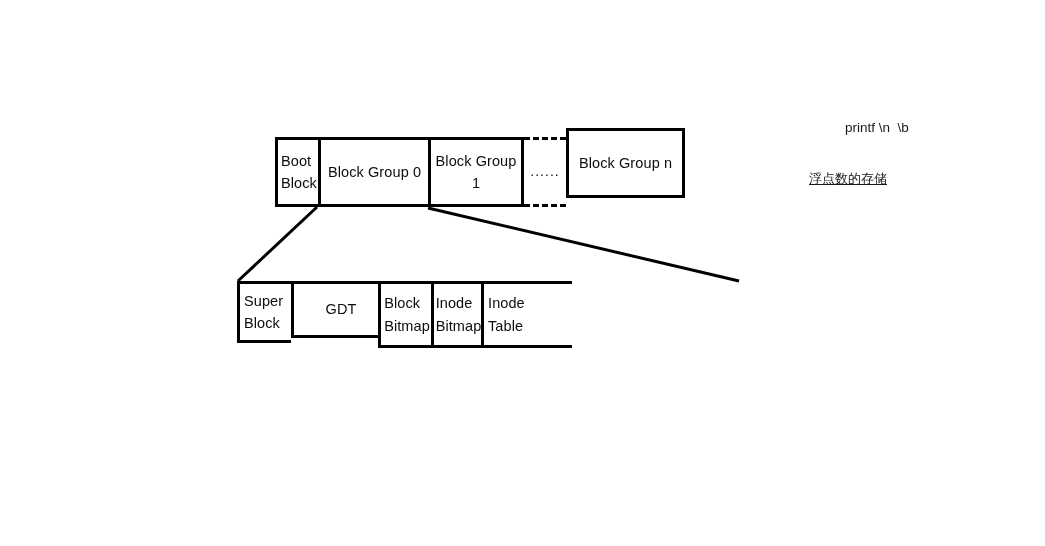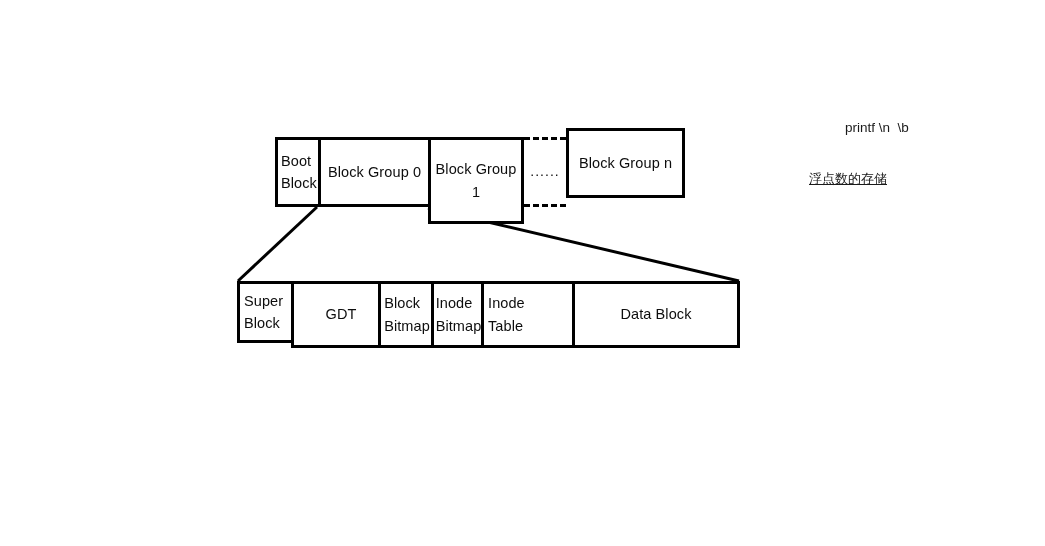--- a/index.html
+++ b/index.html
@@ -94,57 +94,54 @@
 
   <div class="box solid-border no-right" style="left:275px; top:137px; width:43px; height:70px;">
     <span class="cell-label left-label">Boot
 Block</span>
   </div>
 
   <div class="box solid-border no-right" style="left:318px; top:137px; width:110px; height:70px;">
     <span class="cell-label">Block Group 0</span>
   </div>
 
-  <div class="box solid-border" style="left:428px; top:137px; width:96px; height:87px;">
+  <div class="box solid-border" style="left:428px; top:137px; width:96px; height:70px;">
     <span class="cell-label">Block Group 1</span>
   </div>
 
   <div class="box dashed-cell" style="left:524px; top:137px; width:42px; height:70px;">
     <span class="cell-label dots">......</span>
   </div>
 
   <div class="box solid-border" style="left:566px; top:128px; width:119px; height:70px;">
     <span class="cell-label">Block Group n</span>
   </div>
 
   <div class="box solid-border no-right" style="left:237px; top:281px; width:54px; height:62px;">
     <span class="cell-label left-label">Super
 Block</span>
   </div>
 
-  <div class="box solid-border no-right" style="left:291px; top:281px; width:87px; height:67px;padding-left:10px;">
+  <div class="box solid-border no-right" style="left:291px; top:281px; width:87px; height:57px;padding-left:10px;">
     <span class="cell-label">GDT</span>
   </div>
 
   <div class="box solid-border no-right" style="left:378px; top:281px; width:53px; height:67px;">
     <span class="cell-label left-label">Block
 Bitmap</span>
   </div>
 
   <div class="box solid-border no-right" style="left:431px; top:281px; width:50px; height:67px;">
     <span class="cell-label left-label">Inode
 Bitmap</span>
   </div>
 
   <div class="box solid-border no-right" style="left:481px; top:281px; width:91px; height:67px;">
     <span class="cell-label left-label">Inode
 Table</span>
   </div>
 
-  <div class="box solid-border" style="left:572px; top:281px; width:168px; height:67px;">
-    <span class="cell-label">Data Block</span>
-  </div>
 
   <div class="note" style="left:845px; top:120px;">printf \n  \b</div>
 
   <div class="note note-cjk" style="left:809px; top:170px;">浮点数的存储</div>
 
 </div>
 
 </body></html>

